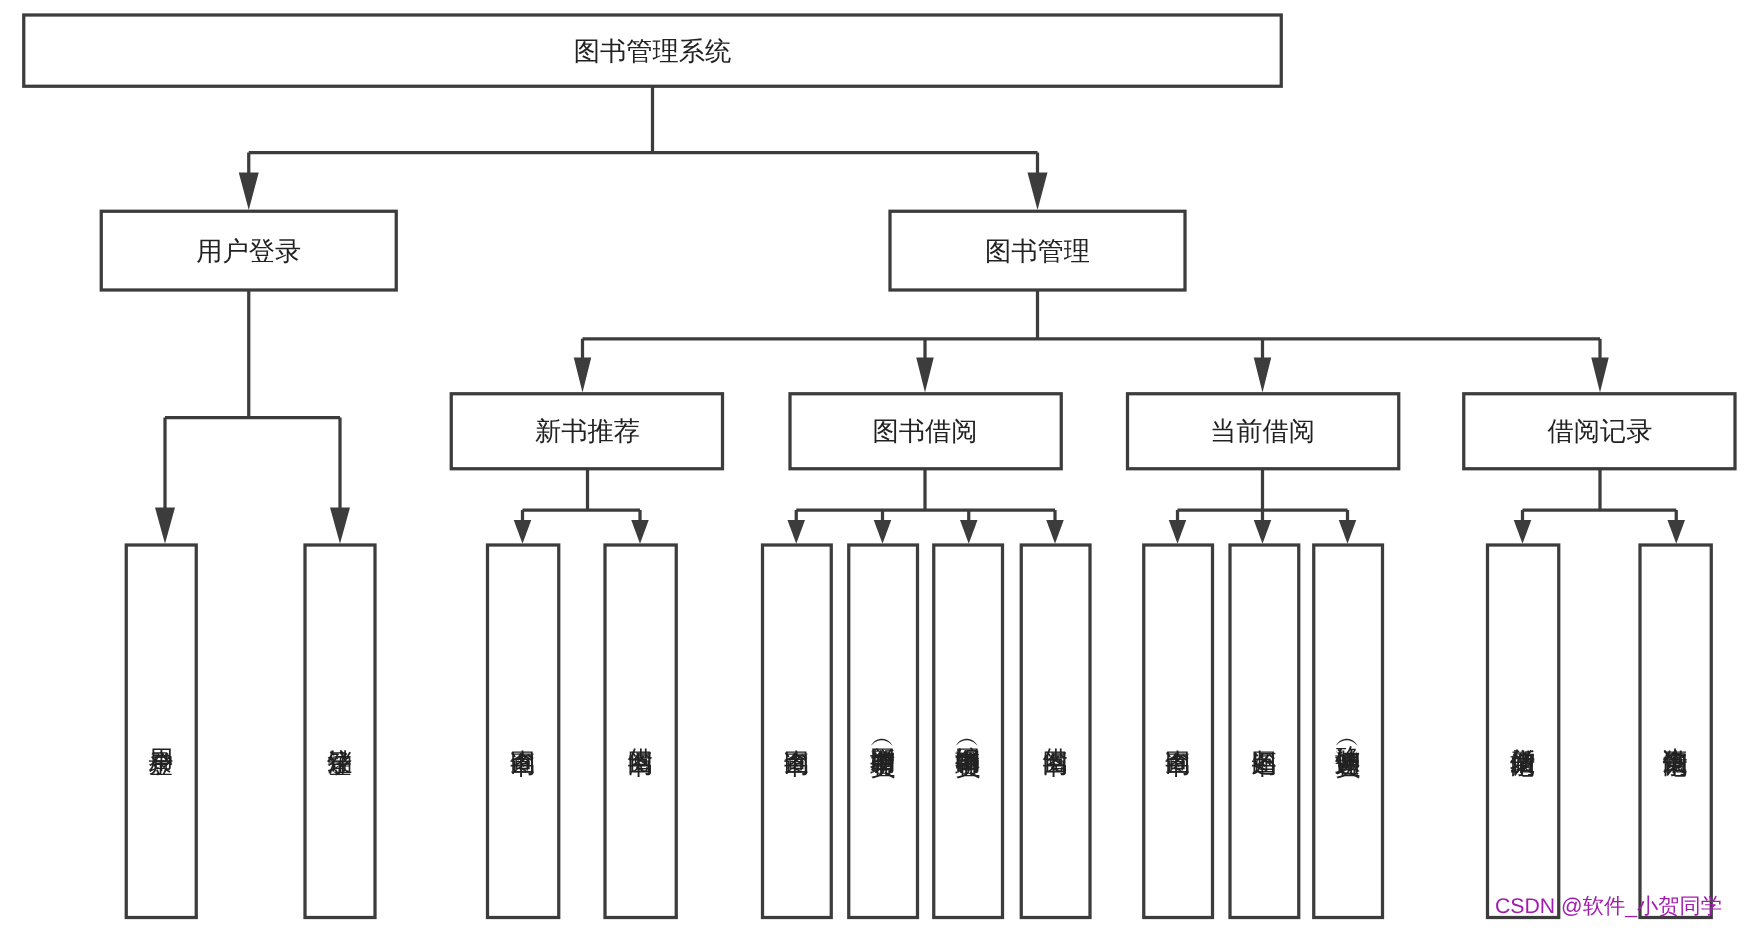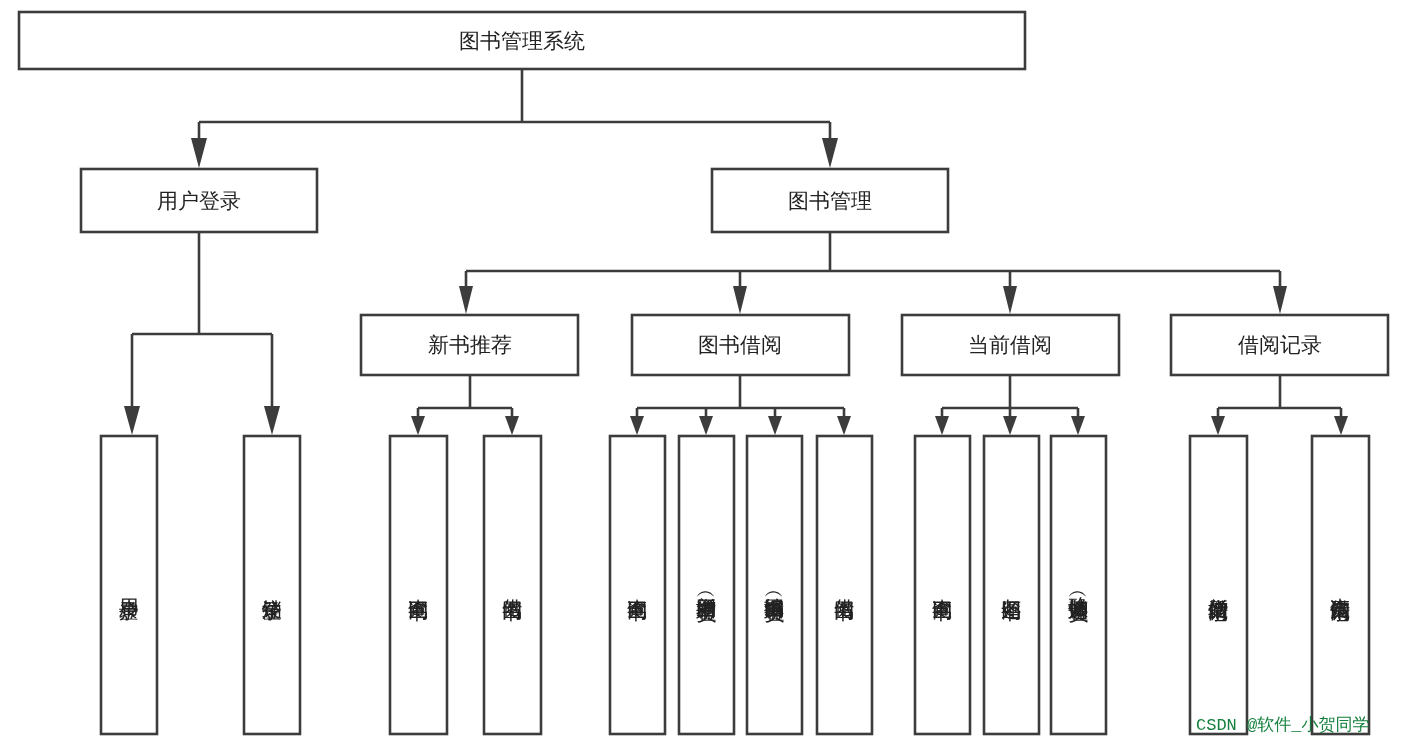--- a/index.html
+++ b/index.html
@@ -62,23 +62,23 @@
     text-orientation: upright;
     letter-spacing: 1px;
     white-space: nowrap;
     pointer-events: none;
     text-align: center;
   }
   .watermark {
     position: absolute;
     left: 1196px;
     top: 713px;
-    font-family: Liberation Mono, monospace;
+    font-family: Liberation Sans, sans-serif;
     font-size: 17px;
-    color: #15803d;
+    color: #a21caf;
     white-space: nowrap;
   }
 </style>
 </head>
 <body>
 
 <div id="diagram-root">
 
   <svg id="diagram-svg" viewBox="0 0 1405 747">
 

